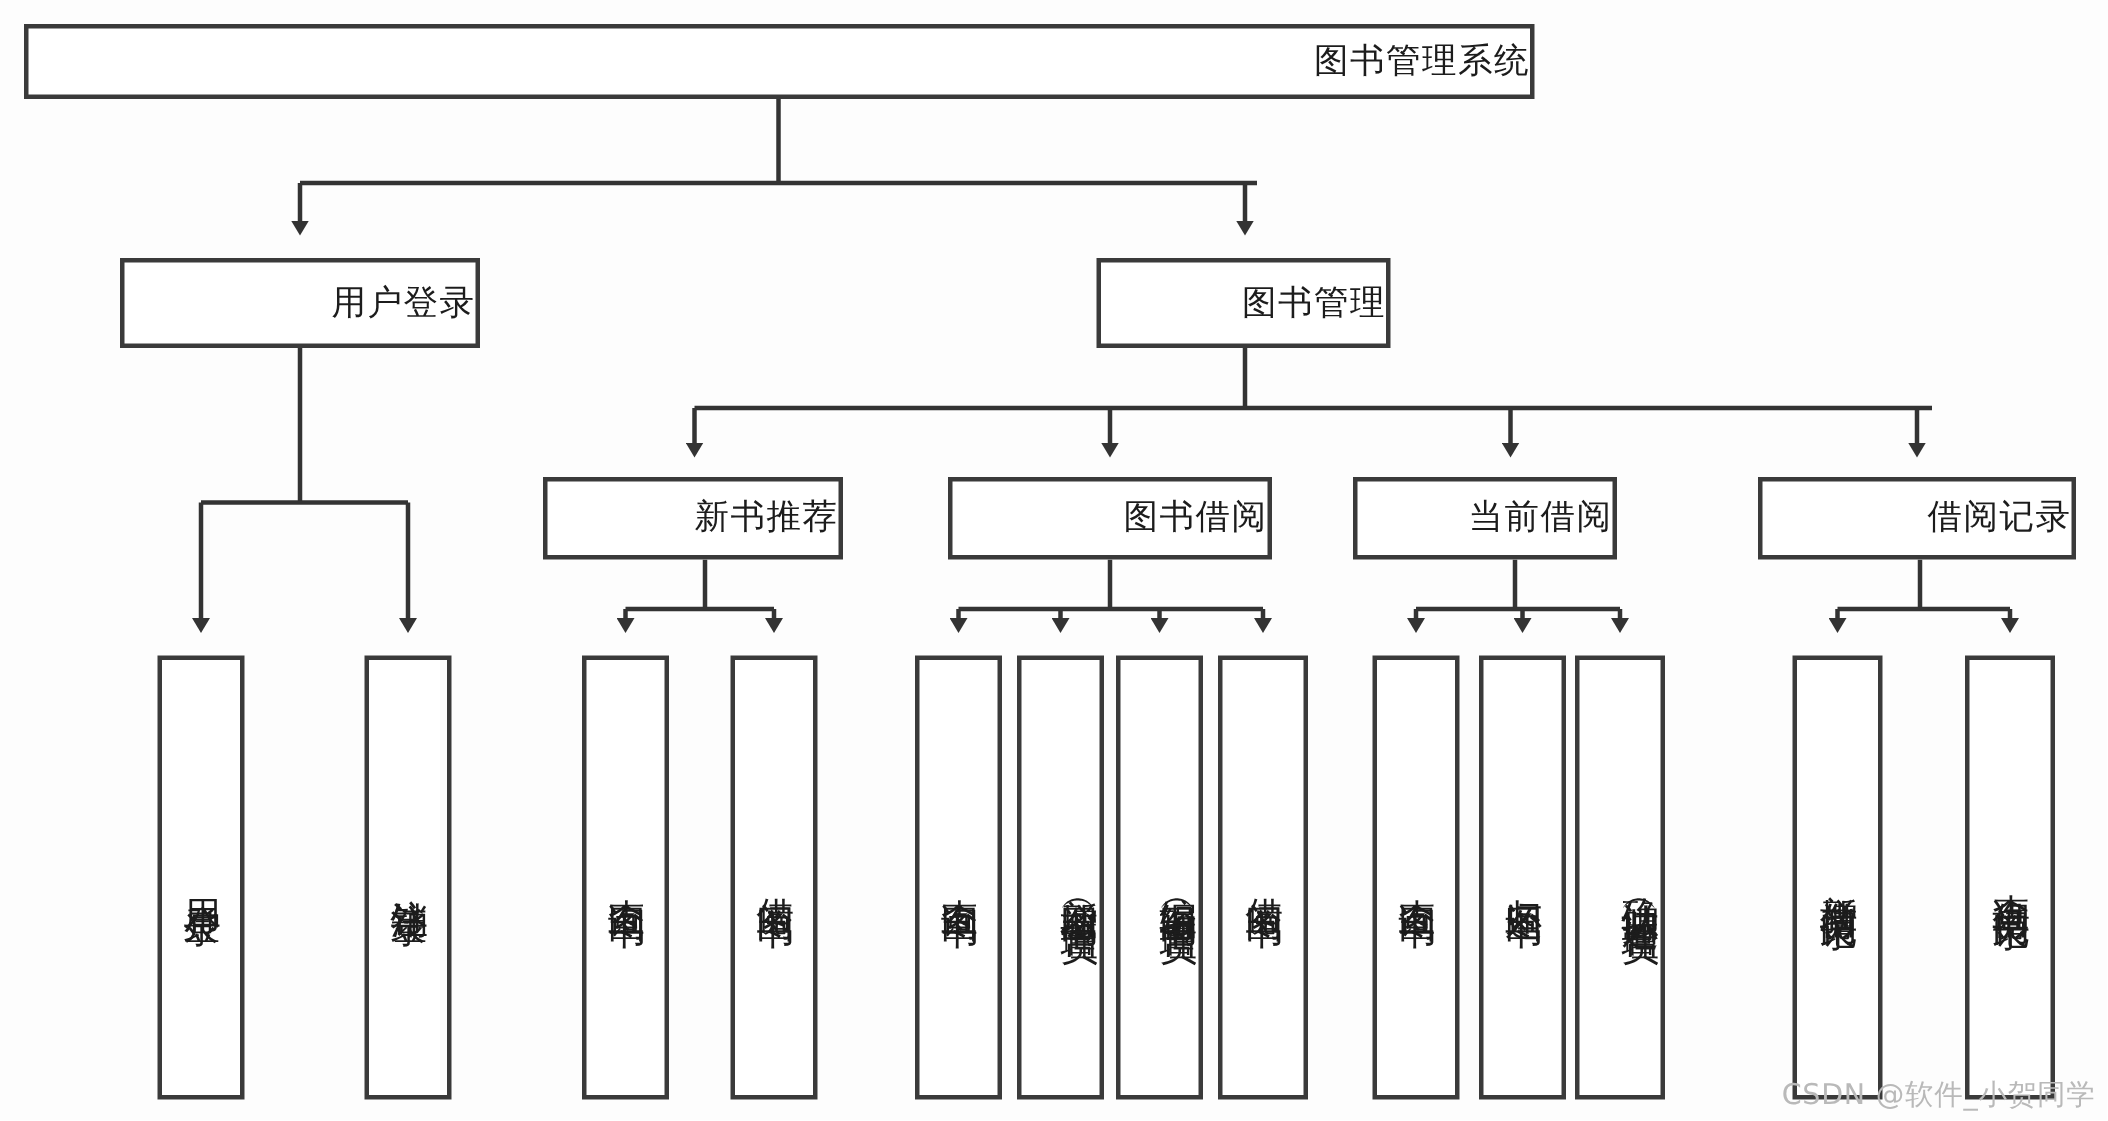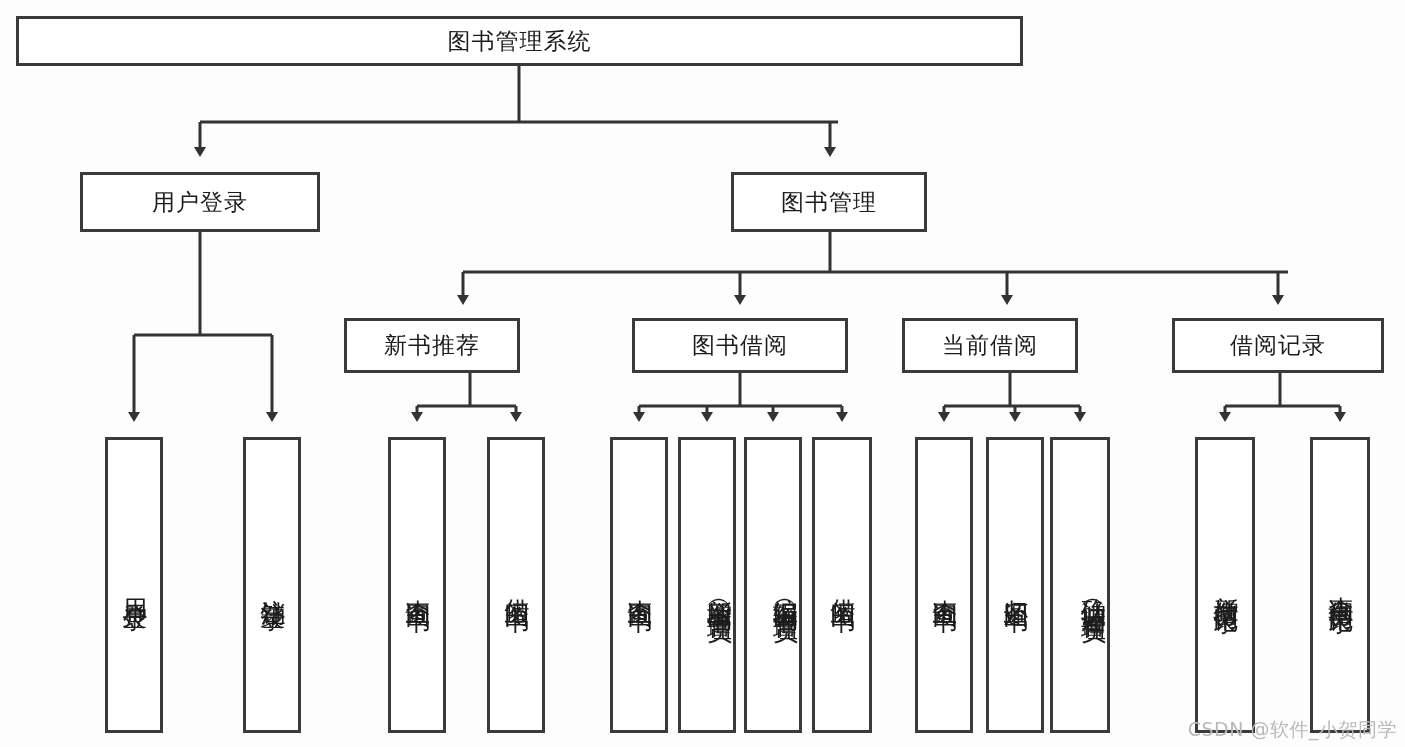--- a/index.html
+++ b/index.html
@@ -25,21 +25,21 @@
     width: 1405px;
     height: 747px;
   }
   .node {
     position: absolute;
     box-sizing: border-box;
     background: #ffffff;
     border: 3px solid #3a3a3a;
     display: flex;
     align-items: center;
-    justify-content: center;
+    justify-content: flex-end;
     color: #1c1c1c;
     line-height: 1.15;
   }
   .node.horiz {
     font-size: 23px;
     letter-spacing: 1px;
   }
   .node.vert {
     writing-mode: vertical-rl;
     text-orientation: upright;
@@ -127,21 +127,21 @@
     <span class="node-label">图书管理系统</span>
   </div>
 
   <div class="node horiz" style="left:80px; top:172px; width:240px; height:60px;">
     <span class="node-label">用户登录</span>
   </div>
   <div class="node horiz" style="left:731px; top:172px; width:196px; height:60px;">
     <span class="node-label">图书管理</span>
   </div>
 
-  <div class="node horiz" style="left:344px; top:318px; width:176px; height:55px;">
+  <div class="node horiz" style="left:362px; top:318px; width:200px; height:55px;">
     <span class="node-label">新书推荐</span>
   </div>
   <div class="node horiz" style="left:632px; top:318px; width:216px; height:55px;">
     <span class="node-label">图书借阅</span>
   </div>
   <div class="node horiz" style="left:902px; top:318px; width:176px; height:55px;">
     <span class="node-label">当前借阅</span>
   </div>
   <div class="node horiz" style="left:1172px; top:318px; width:212px; height:55px;">
     <span class="node-label">借阅记录</span>

